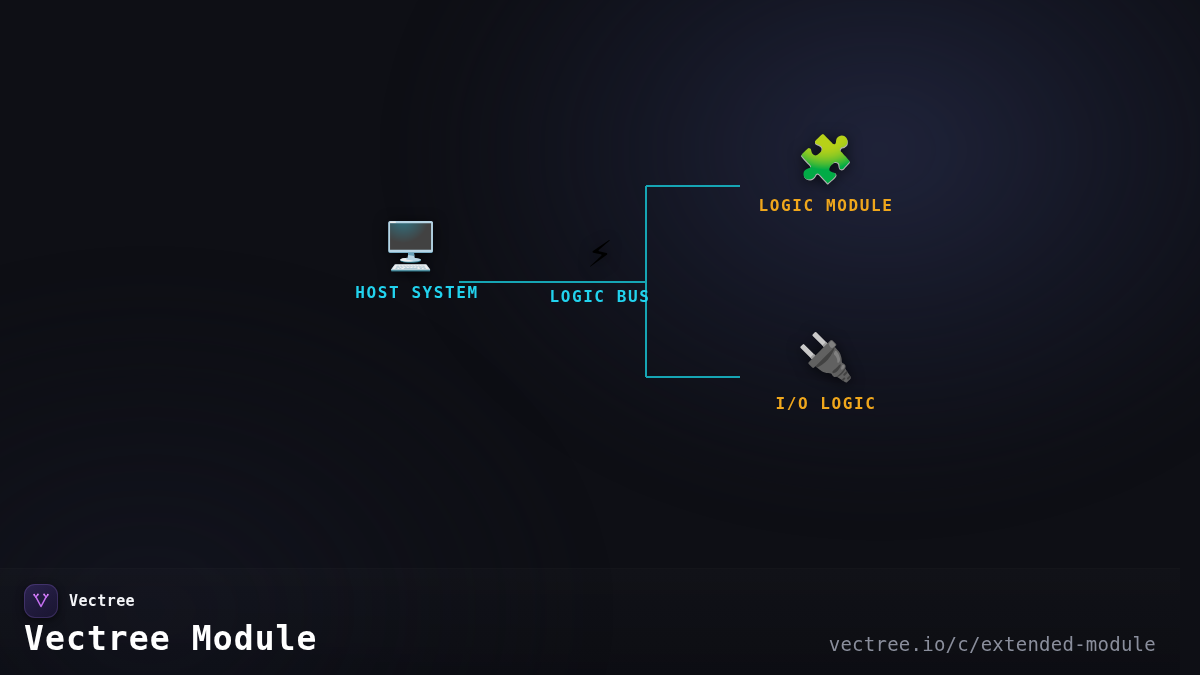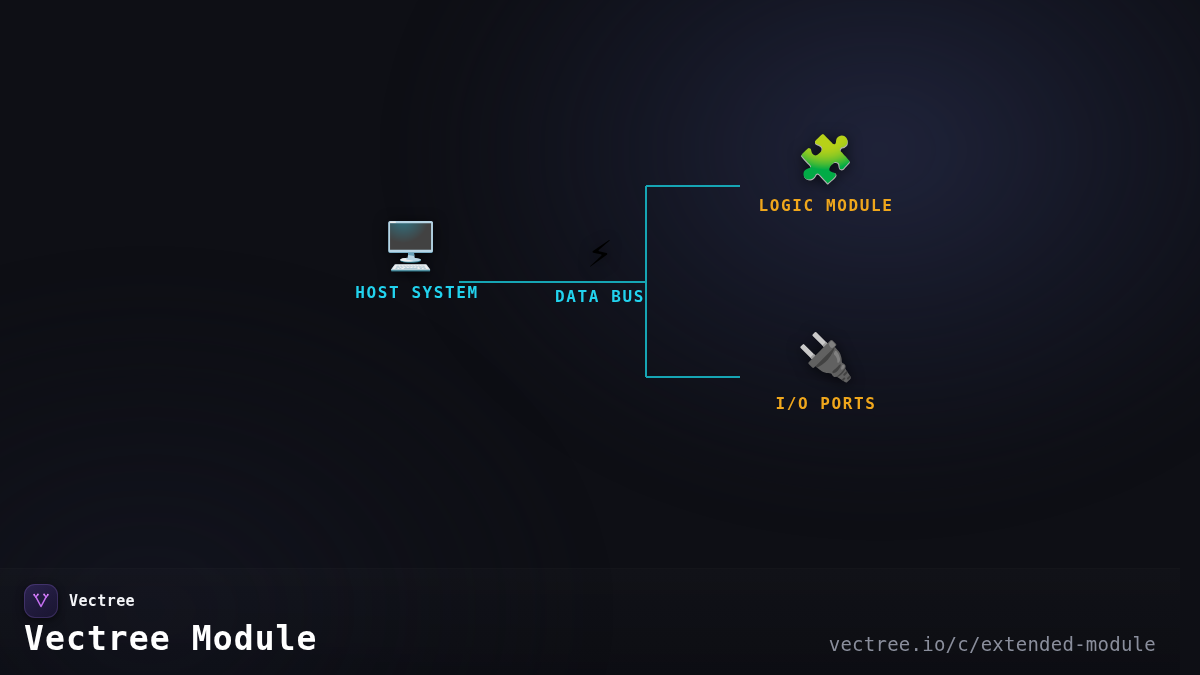--- a/index.html
+++ b/index.html
@@ -167,31 +167,31 @@
       </g>
     </svg>
 
     <div class="node" id="node-host">
       <div class="node-icon">🖥️</div>
       <div class="node-label label-root">HOST SYSTEM</div>
     </div>
 
     <div class="node" id="node-bus">
       <div class="node-icon">⚡</div>
-      <div class="node-label label-bus">DATA BUS</div>
+      <div class="node-label label-bus">LOGIC BUS</div>
     </div>
 
     <div class="node" id="node-logic">
       <div class="node-icon">🧩</div>
       <div class="node-label label-leaf">LOGIC MODULE</div>
     </div>
 
     <div class="node" id="node-io">
       <div class="node-icon">🔌</div>
-      <div class="node-label label-leaf">I/O PORTS</div>
+      <div class="node-label label-leaf">I/O LOGIC</div>
     </div>
 
   </div>
 
   <div id="footer">
 
     <div id="brand-row">
       <div id="brand-logo">
         <svg width="22" height="22" viewBox="0 0 24 24" xmlns="http://www.w3.org/2000/svg">
           <g fill="none" stroke="#c46ff0" stroke-width="1.7" stroke-linecap="round" stroke-linejoin="round">

